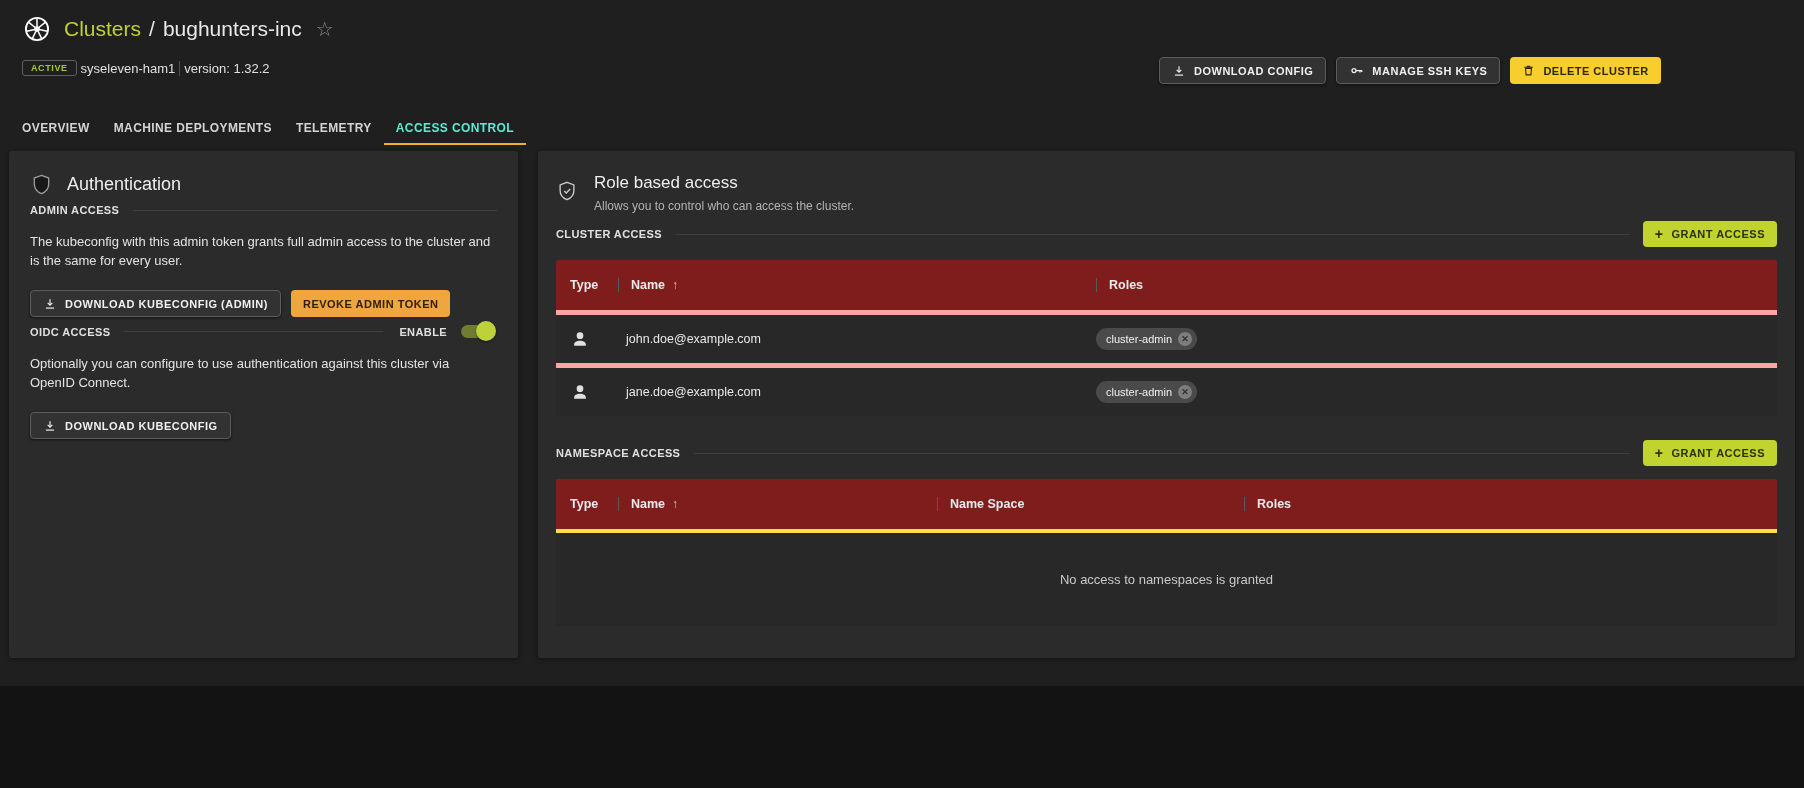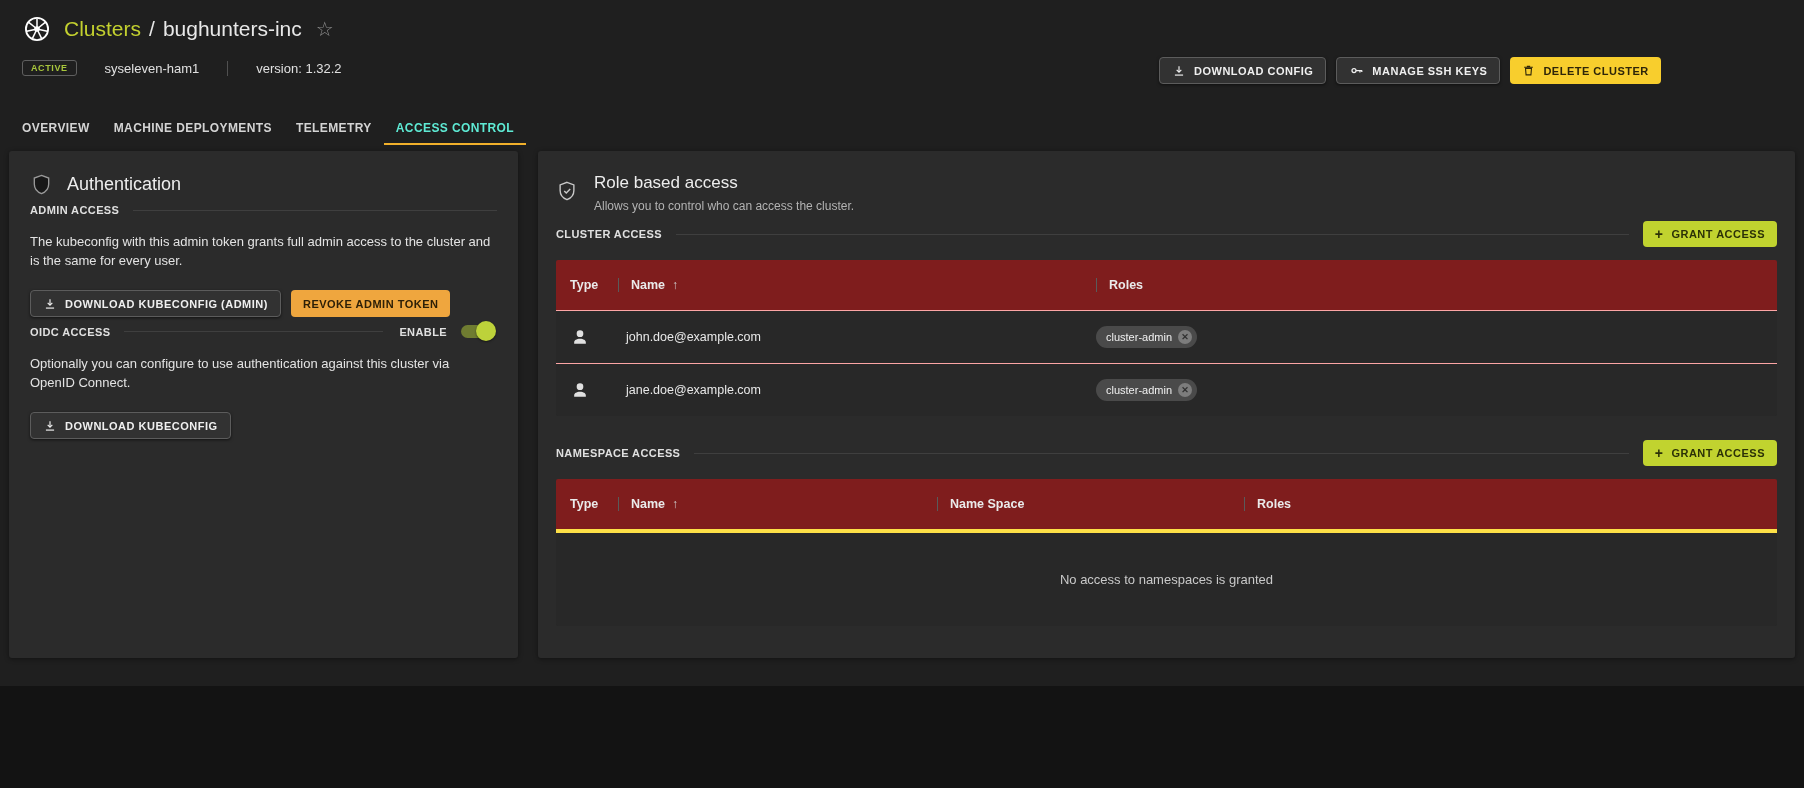--- a/index.html
+++ b/index.html
@@ -15,21 +15,21 @@
 
   
   .header { position:absolute; left:22px; top:14px; }
   .title-row { display:flex; align-items:center; gap:12px; }
   .logo { width:30px; height:30px; display:inline-flex; align-items:center; justify-content:center; }
   .breadcrumb { font-size:21px; font-weight:400; display:flex; gap:8px; align-items:baseline; }
   .crumb-link { color:#c3d02f; text-decoration:none; cursor:pointer; }
   .crumb-sep { color:#e8e8e8; }
   .crumb-current { color:#e8e8e8; }
   .star { color:#8b8b8b; font-size:20px; margin-left:2px; cursor:pointer; line-height:1; }
-  .meta-row { display:flex; align-items:center; gap:28px; margin-top:16px; }
+  .meta-row { display:flex; align-items:center; gap:4px; margin-top:16px; }
   .badge { border:1px solid #5f5f5f; border-radius:3px; padding:2px 8px; font-size:9px; font-weight:700; letter-spacing:.6px; color:#a8c63c; }
   .meta-text { font-size:13px; color:#e0e0e0; }
   .vdiv { width:1px; height:15px; background:#505050; }
 
   .header-actions { position:absolute; left:1159px; top:57px; display:flex; gap:10px; }
 
   .btn { display:inline-flex; align-items:center; gap:8px; height:27px; padding:0 12px;
          border-radius:4px; font-family:inherit; font-size:11px; font-weight:700;
          letter-spacing:.5px; cursor:pointer; border:none; white-space:nowrap; }
   .btn .ic { display:inline-flex; align-items:center; }
@@ -67,21 +67,21 @@
                  background:#bdd23a; box-shadow:0 1px 2px rgba(0,0,0,.5); }
 
   
   .rbac-header { display:flex; align-items:flex-start; gap:16px; margin-top:6px; }
   .rbac-header .shield { margin-top:7px; }
   .rbac-title { font-size:17px; font-weight:400; color:#ededed; }
   .rbac-subtitle { font-size:12px; color:#b3b3b3; margin-top:6px; }
 
   .table { margin-top:13px; border-radius:2px; overflow:hidden; }
   .thead { display:flex; background:#7f1d1d; height:50px; align-items:center; font-weight:700; font-size:12.5px; color:#eaeaea; }
-  .trow  { display:flex; background:#282828; height:53px; align-items:center; border-top:1px solid #fca5a5; font-size:12.5px; }
+  .trow  { display:flex; background:#282828; height:53px; align-items:center; border-top:5px solid #fca5a5; font-size:12.5px; }
   .cell { display:flex; align-items:center; }
   .col-type { width:62px; padding-left:14px; }
   .ca .col-name { width:478px; }
   .ca .col-roles { flex:1; }
   .ns .col-name { width:319px; }
   .ns .col-ns   { width:307px; }
   .ns .col-roles{ flex:1; }
   .trow .col-name { padding-left:8px; }
   .vbar { width:1px; height:14px; background:#5a5a5a; margin-right:12px; flex:none; }
   .sort { margin-left:7px; color:#cfcfcf; font-size:12px; font-weight:400; }

